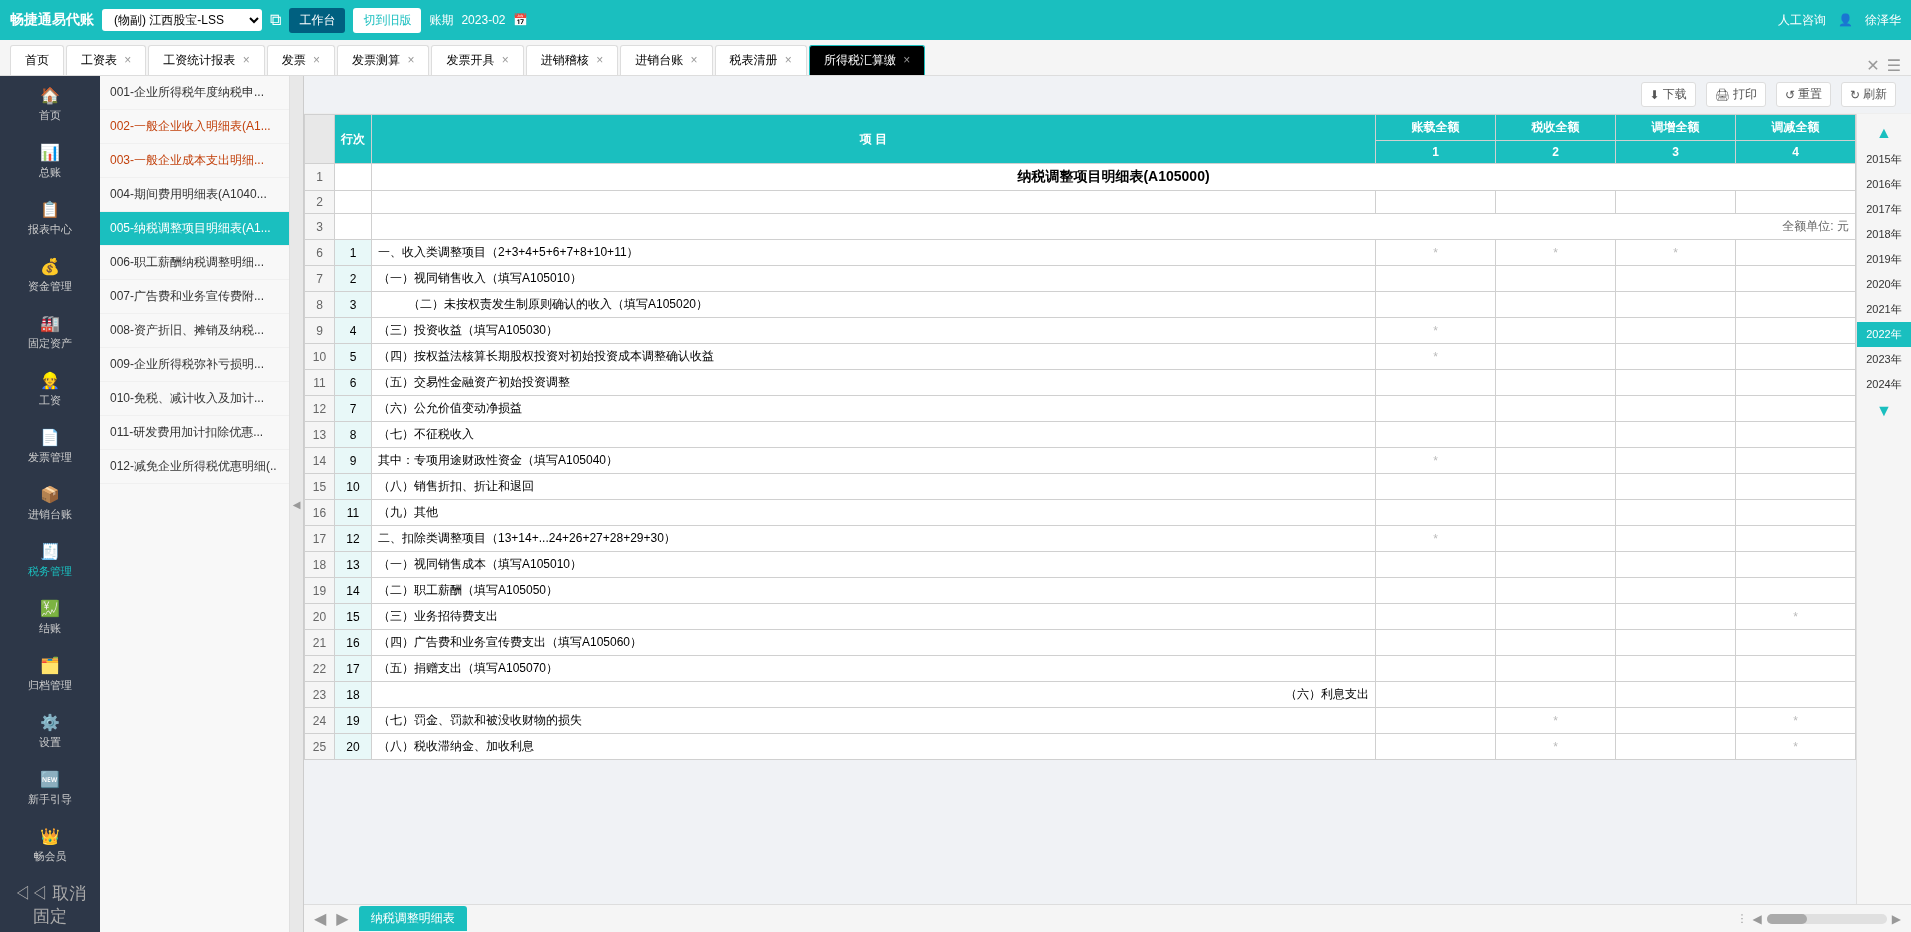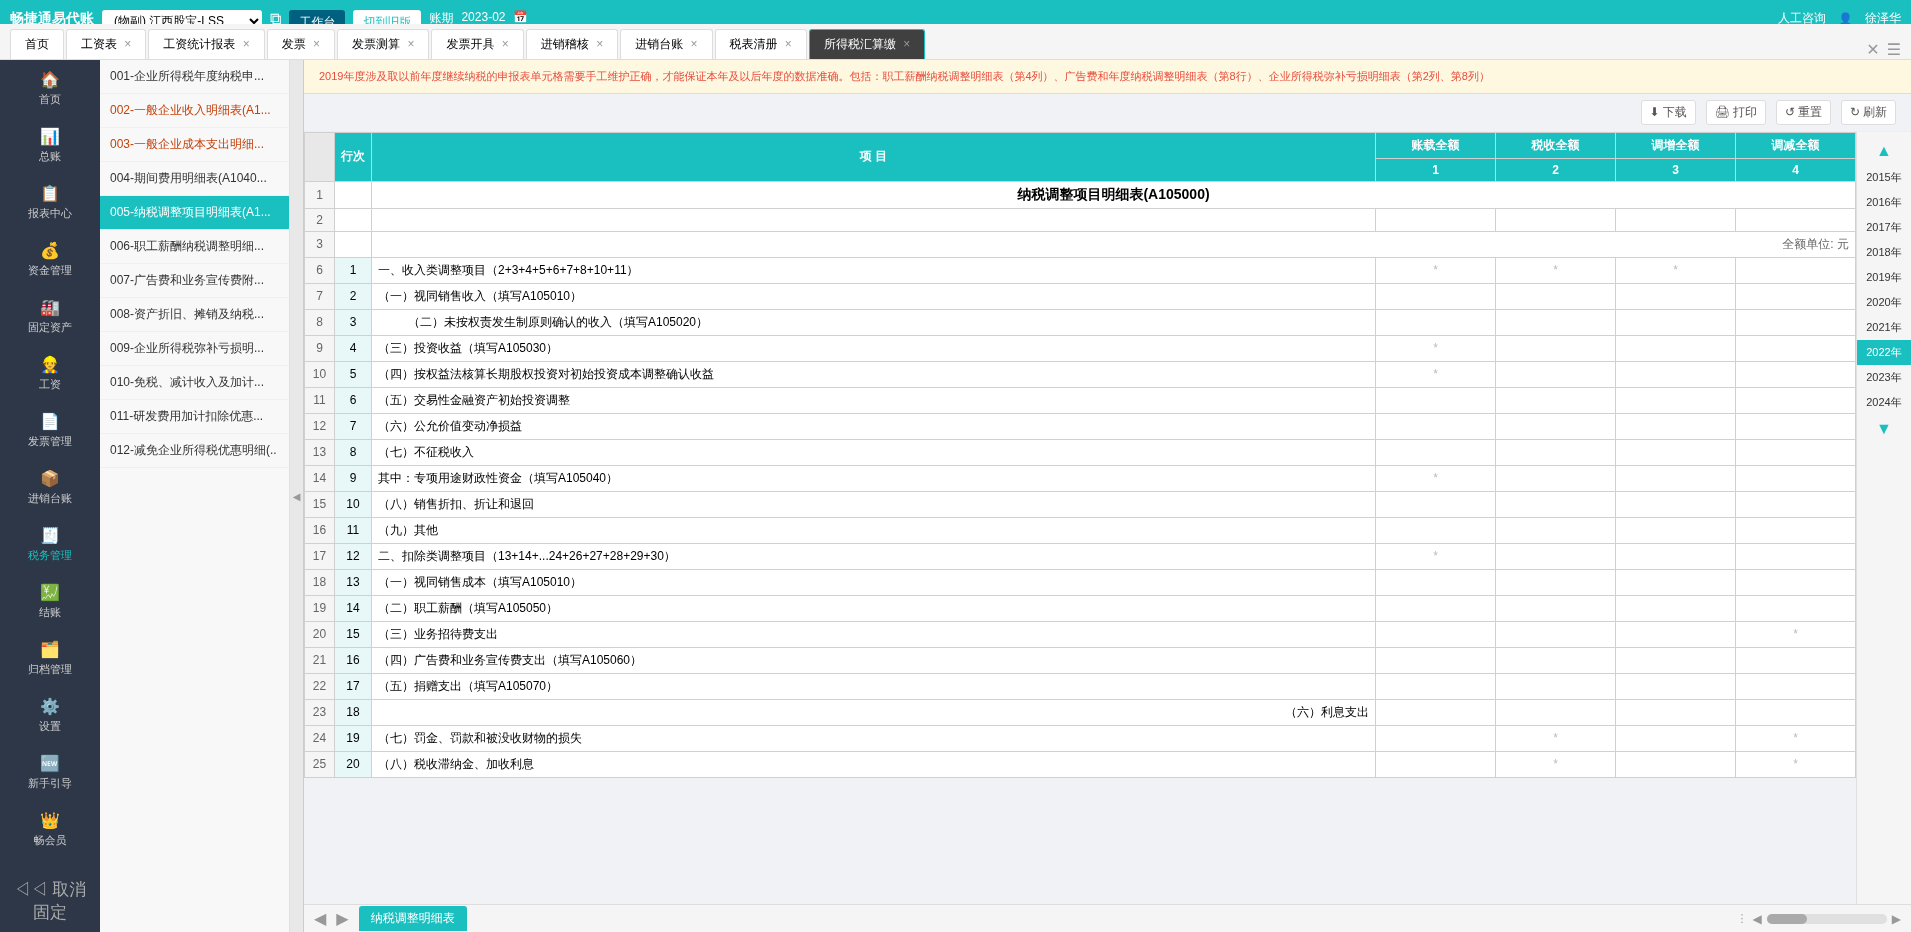--- a/index.html
+++ b/index.html
@@ -1,32 +1,32 @@
 <!DOCTYPE html>
 <html><head>
   <meta charset="utf-8">
   <style>
     * { box-sizing: border-box; margin: 0; padding: 0; }
     body { font-family: 'Microsoft YaHei', Arial, sans-serif; font-size: 12px; background: #f0f2f5; display: flex; flex-direction: column; height: 932px; overflow: hidden; }
 
     
-    .top-bar { height: 24px; background: #1abfbf; display: flex; align-items: flex-start; padding: 10px 10px; gap: 8px; flex-shrink: 0; }
+    .top-bar { height: 40px; background: #1abfbf; display: flex; align-items: center; padding: 10px 10px; gap: 8px; flex-shrink: 0; }
     .top-bar-logo { color: white; font-size: 14px; font-weight: bold; white-space: nowrap; }
     .company-select { background: white; border: none; border-radius: 3px; padding: 3px 8px; font-size: 12px; cursor: pointer; min-width: 160px; }
     .top-bar-btn { background: #00a0a0; color: white; border: none; border-radius: 3px; padding: 4px 10px; cursor: pointer; font-size: 12px; }
     .top-bar-btn.active { background: #006080; }
     .top-bar-btn.outline { background: white; color: #1abfbf; }
     .top-bar-spacer { flex: 1; }
     .top-bar-right { color: white; font-size: 12px; display: flex; align-items: center; gap: 12px; }
     .account-period { color: white; font-size: 12px; }
 
     
     .nav-tabs { height: 36px; background: #f5f5f5; border-bottom: 1px solid #ddd; display: flex; align-items: flex-end; padding: 0 10px; gap: 2px; flex-shrink: 0; }
     .nav-tab { padding: 6px 14px; font-size: 12px; cursor: pointer; border: 1px solid #ddd; border-bottom: none; background: white; border-radius: 3px 3px 0 0; white-space: nowrap; }
-    .nav-tab.active { background: #404040; color: white; border-color: #1abfbf; }
+    .nav-tab.active { background: #000000; color: white; border-color: #1abfbf; }
     .nav-tab-close { margin-left: 4px; color: #999; }
 
     
     .main-layout { display: flex; flex: 1; overflow: hidden; }
 
     
     .sidebar { width: 100px; background: #2d3748; display: flex; flex-direction: column; flex-shrink: 0; }
     .sidebar-item { display: flex; flex-direction: column; align-items: center; padding: 10px 5px; color: #ccc; cursor: pointer; font-size: 11px; gap: 3px; }
     .sidebar-item.active { color: #1abfbf; }
     .sidebar-icon { font-size: 16px; }
@@ -190,23 +190,20 @@
       <div class="left-panel-item">011-研发费用加计扣除优惠...</div>
       <div class="left-panel-item">012-减免企业所得税优惠明细(..</div>
     </div>
 
     <div style="width:14px;background:#e8e8e8;display:flex;align-items:center;justify-content:center;cursor:pointer;border-right:1px solid #ccc;">
       <span style="color:#999;font-size:10px;">◀</span>
     </div>
 
     <div class="right-content">
 
-      <div class="notice-bar">
-        <span class="red">2019年度涉及取以前年度继续纳税的申报表单元格需要手工维护正确，才能保证本年及以后年度的数据准确。包括：职工薪酬纳税调整明细表（第4列）、广告费和年度纳税调整明细表（第8行）、企业所得税弥补亏损明细表（第2列、第8列）</span>
-      </div>
 
       <div class="toolbar">
         <button class="toolbar-btn">
           <span>⬇</span>
           <span>下载</span>
         </button>
         <button class="toolbar-btn">
           <span>🖨</span>
           <span>打印</span>
         </button>

